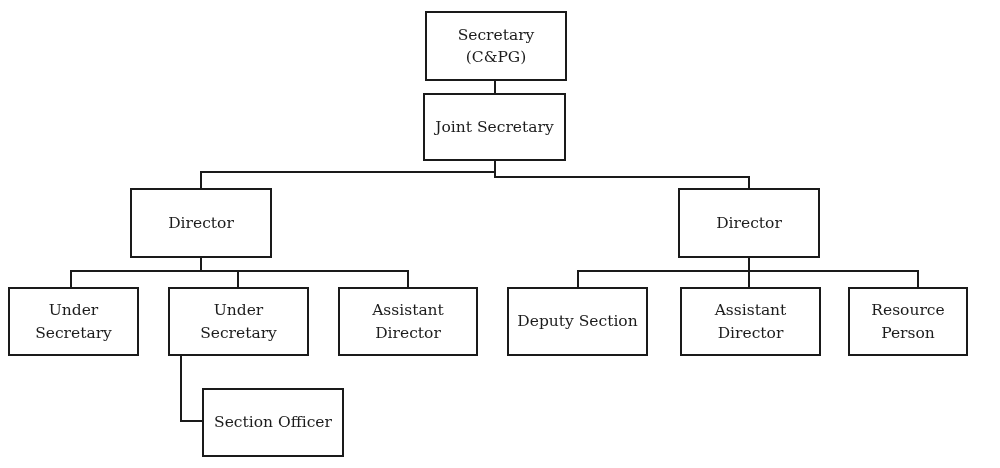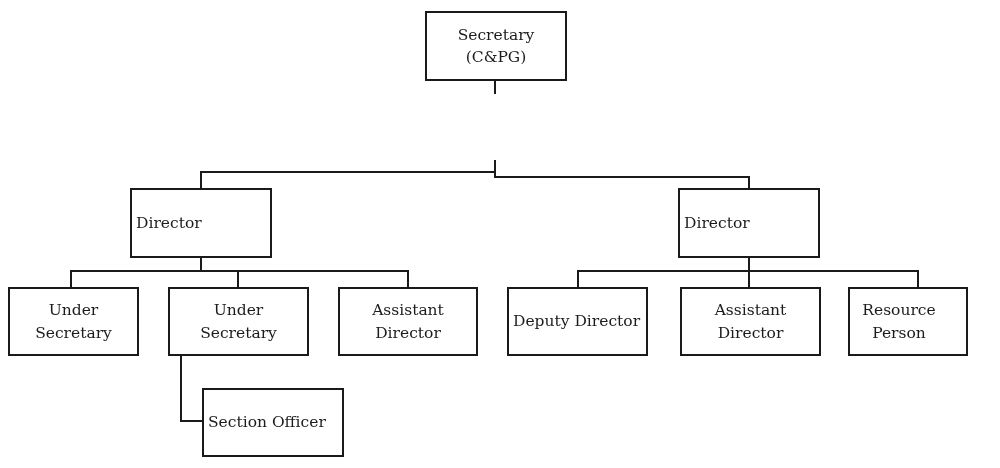--- a/index.html
+++ b/index.html
@@ -15,20 +15,21 @@
     font-family: "DejaVu Serif", "Liberation Serif", serif;
     overflow: hidden;
   }
   .node {
     position: absolute;
     box-sizing: border-box;
     border: 2px solid #1a1a1a;
     background: #ffffff;
     display: flex;
     align-items: center;
+    justify-content: center;
     text-align: center;
     color: #1c1c1c;
     font-size: 15.5px;
     line-height: 1.45;
     z-index: 2;
   }
   .node .label {
     display: inline-block;
     padding: 0 4px;
   }
@@ -90,37 +91,40 @@
   <div class="line" id="c-dirR-through"></div>
   <div class="line" id="c-row-right-h"></div>
   <div class="line" id="c-stub-dd"></div>
   <div class="line" id="c-stub-rp"></div>
   <div class="line" id="c-so-elbow-v"></div>
   <div class="line" id="c-so-elbow-h"></div>
 
   <div class="node" id="n-secretary">
     <span class="label">Secretary (C&amp;PG)</span>
   </div>
+  <div class="node" id="n-joint">
+    <span class="label">Joint Secretary</span>
+  </div>
   <div class="node" id="n-director-left">
     <span class="label">Director</span>
   </div>
   <div class="node" id="n-director-right">
     <span class="label">Director</span>
   </div>
   <div class="node" id="n-under-sec-1">
     <span class="label">Under Secretary</span>
   </div>
   <div class="node" id="n-under-sec-2">
     <span class="label">Under Secretary</span>
   </div>
   <div class="node" id="n-asst-dir-left">
     <span class="label">Assistant Director</span>
   </div>
   <div class="node" id="n-deputy-dir">
-    <span class="label">Deputy Director</span>
+    <span class="label">Deputy Section</span>
   </div>
   <div class="node" id="n-asst-dir-right">
     <span class="label">Assistant Director</span>
   </div>
   <div class="node narrow" id="n-resource-person">
     <span class="label">Resource Person</span>
   </div>
   <div class="node" id="n-section-officer">
     <span class="label">Section Officer</span>
   </div>

